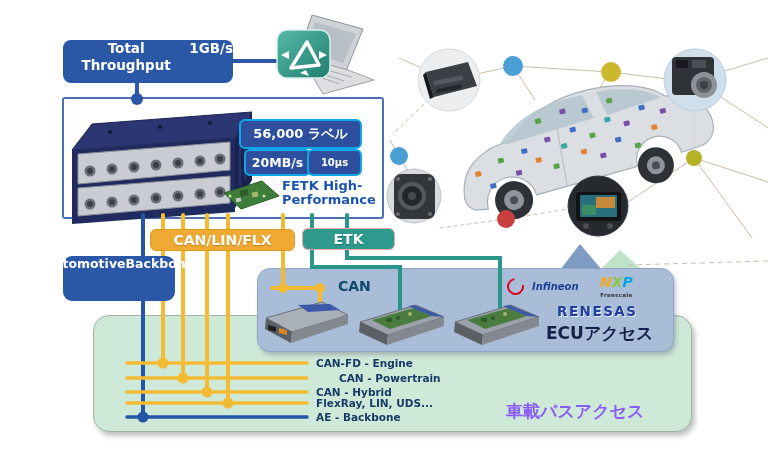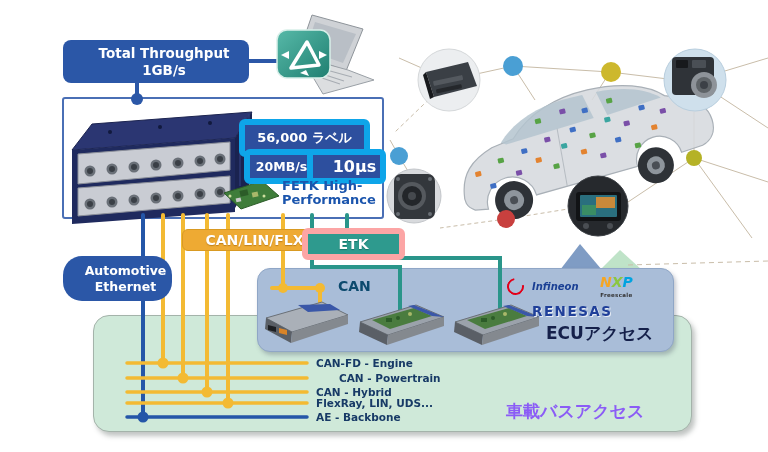--- a/index.html
+++ b/index.html
@@ -11,48 +11,48 @@
      border:1px solid #a4b3aa;border-radius:16px;box-shadow:3px 4px 5px rgba(90,100,95,.38);}
   #ecu-access-panel{left:257px;top:268px;width:415px;height:82px;background:#a9bdd8;
      border:1px solid #8fa6c6;border-radius:13px;box-shadow:2px 3px 4px rgba(80,90,110,.35);}
   #device-box{left:62px;top:97px;width:318px;height:118px;background:#ffffff;
      border:2px solid #4a6fb5;border-radius:3px;}
   
   #gfx{position:absolute;left:0;top:0;z-index:2;pointer-events:none;}
   
   .lbl{position:absolute;z-index:3;}
   .bluebox{background:#2b57a7;color:#fff;font-weight:bold;text-align:center;
-     border-radius:8px;display:flex;flex-direction:column;justify-content:center;line-height:1.25;padding-left:16px;}
+     border-radius:8px;display:flex;flex-direction:row;justify-content:center;line-height:1.25;}
   #throughput-box{left:63px;top:40px;width:170px;height:43px;font-size:13.5px;}
-  #auto-eth-box{left:63px;top:256px;width:93px;height:45px;font-size:12.5px;border-radius:19px;}
-  .badge{background:#2d4f9e;border:6px solid #0ea5e9;color:#fff;font-weight:bold;
+  #auto-eth-box{left:63px;top:256px;width:112px;height:45px;font-size:12.5px;border-radius:9px;}
+  .badge{background:#2d4f9e;border:2px solid #0ea5e9;color:#fff;font-weight:bold;
      text-align:center;border-radius:6px;display:flex;align-items:center;justify-content:center;}
   #badge-labels{left:239px;top:119px;width:119px;height:26px;font-size:13px;}
   #badge-rate{left:244px;top:149px;width:63px;height:23px;font-size:12.5px;}
-  #badge-latency{left:307px;top:149px;width:51px;height:23px;font-size:16px;padding-left:16px;}
+  #badge-latency{left:307px;top:149px;width:51px;height:23px;font-size:10px;}
   #fetk-label{left:282px;top:179px;color:#1b55ad;font-weight:bold;font-size:13px;line-height:14px;}
   .busbar{color:#fff;font-weight:bold;text-align:center;border-radius:6px;
      display:flex;align-items:center;justify-content:center;font-size:14px;}
   #canlinflx-bar{left:150px;top:229px;width:143px;height:20px;background:#eeaa33;
-     border:1px solid #d99a22;text-shadow:0 1px 1px rgba(150,90,0,.5);margin-left:32px;}
+     border:1px solid #d99a22;text-shadow:0 1px 1px rgba(150,90,0,.5);}
   #etk-bar{left:302px;top:228px;width:91px;height:20px;background:#2e9a8e;
-     border:6px solid #fca5a5;text-shadow:0 1px 1px rgba(0,80,70,.5);}
+     border:1px solid #fca5a5;text-shadow:0 1px 1px rgba(0,80,70,.5);}
   #can-label{left:338px;top:278px;font-size:14px;font-weight:bold;color:#0c4a6e;}
   #ecu-access-title{left:546px;top:322px;font-size:17px;font-weight:bold;color:#15204a;}
   #bus-access-title{left:506px;top:400px;font-size:17px;font-weight:bold;color:#8b5cf6;}
   .busline-lbl{left:316px;font-size:10.5px;font-weight:bold;color:#173a66;white-space:nowrap;}
   
   #infineon-logo{left:507px;top:278px;display:flex;align-items:center;gap:8px;}
   #infineon-arc{width:13px;height:13px;border:2.5px solid #e2001a;border-radius:50%;
      border-top-color:transparent;transform:rotate(35deg);display:inline-block;}
   #infineon-text{color:#1a3f94;font-size:10px;font-weight:bold;font-style:italic;}
   #nxp-logo{left:587px;top:276px;font-size:14px;font-weight:bold;font-style:italic;line-height:13px;text-align:center;margin-left:13px;}
   #nxp-logo .n{color:#f5a623;} #nxp-logo .x{color:#8cc63f;} #nxp-logo .p{color:#00a3e0;}
   #nxp-sub{display:block;font-size:5.5px;font-style:normal;color:#333;letter-spacing:.3px;}
-  #renesas-logo{left:532px;top:303px;color:#1f3f99;font-size:13.5px;font-weight:bold;
+  #renesas-logo{left:557px;top:303px;color:#1f3f99;font-size:13.5px;font-weight:bold;
      letter-spacing:1.5px;text-shadow:1px 1px 0 #e8edf6;}
 </style>
 </head>
 <body>
 
 <div id="canvas">
 
   <div class="panel" id="bus-access-panel"></div>
   <svg class="panel" style="left:558px;top:240px;" width="92" height="30">
     <polygon points="2,30 22,4 44,30" fill="#7f9cc4"></polygon>
@@ -322,21 +322,21 @@
   <div class="lbl" id="fetk-label">
     <span>FETK High-</span><br>
     <span>Performance</span>
   </div>
 
   <div class="lbl busbar" id="canlinflx-bar">CAN/LIN/FLX</div>
   <div class="lbl busbar" id="etk-bar">ETK</div>
 
   <div class="lbl bluebox" id="auto-eth-box">
     <span>Automotive</span>
-    <span>Ethernet</span>
+    <span>Backbone</span>
   </div>
 
   <div class="lbl" id="can-label">CAN</div>
 
   <div class="lbl" id="infineon-logo">
     <span id="infineon-arc"></span>
     <span id="infineon-text">Infineon</span>
   </div>
   <div class="lbl" id="nxp-logo">
     <span class="n">N</span><span class="x">X</span><span class="p">P</span>

